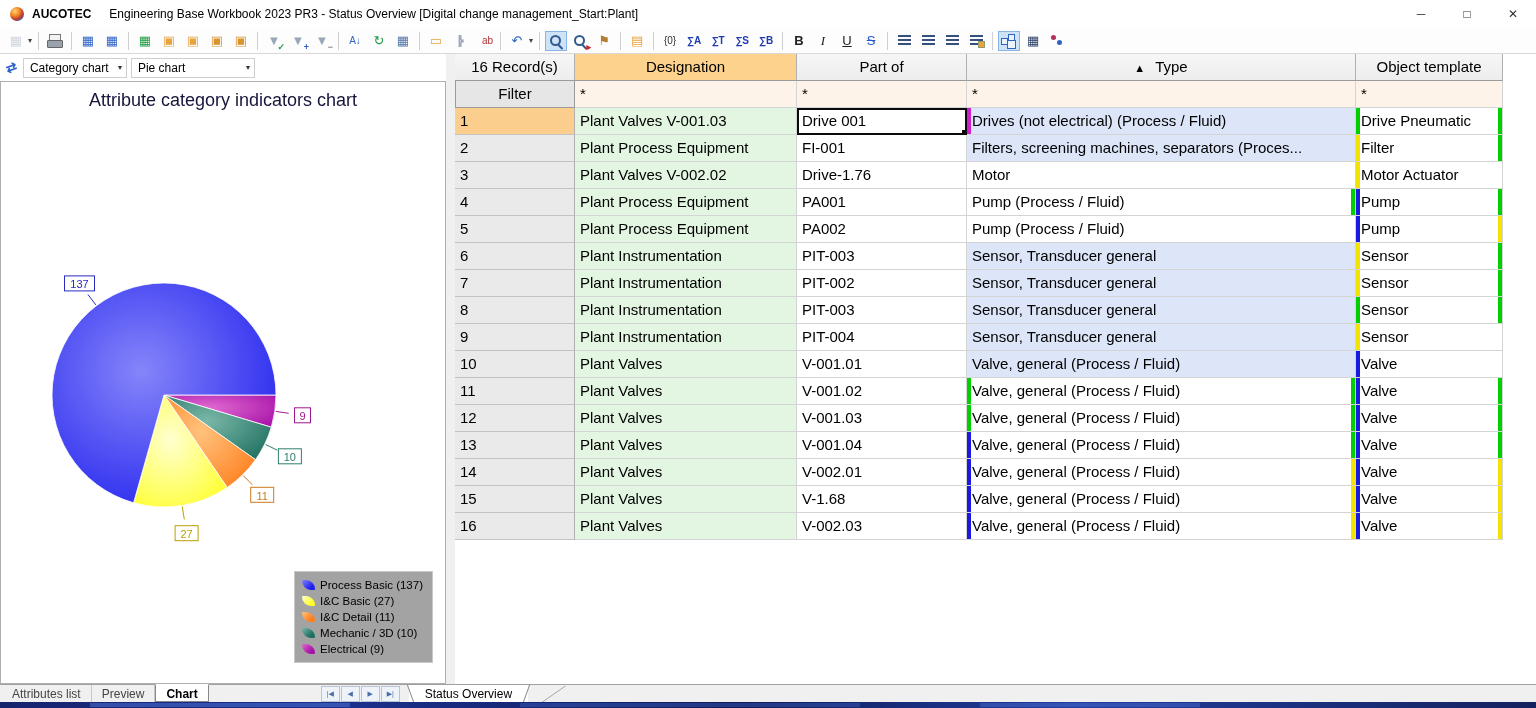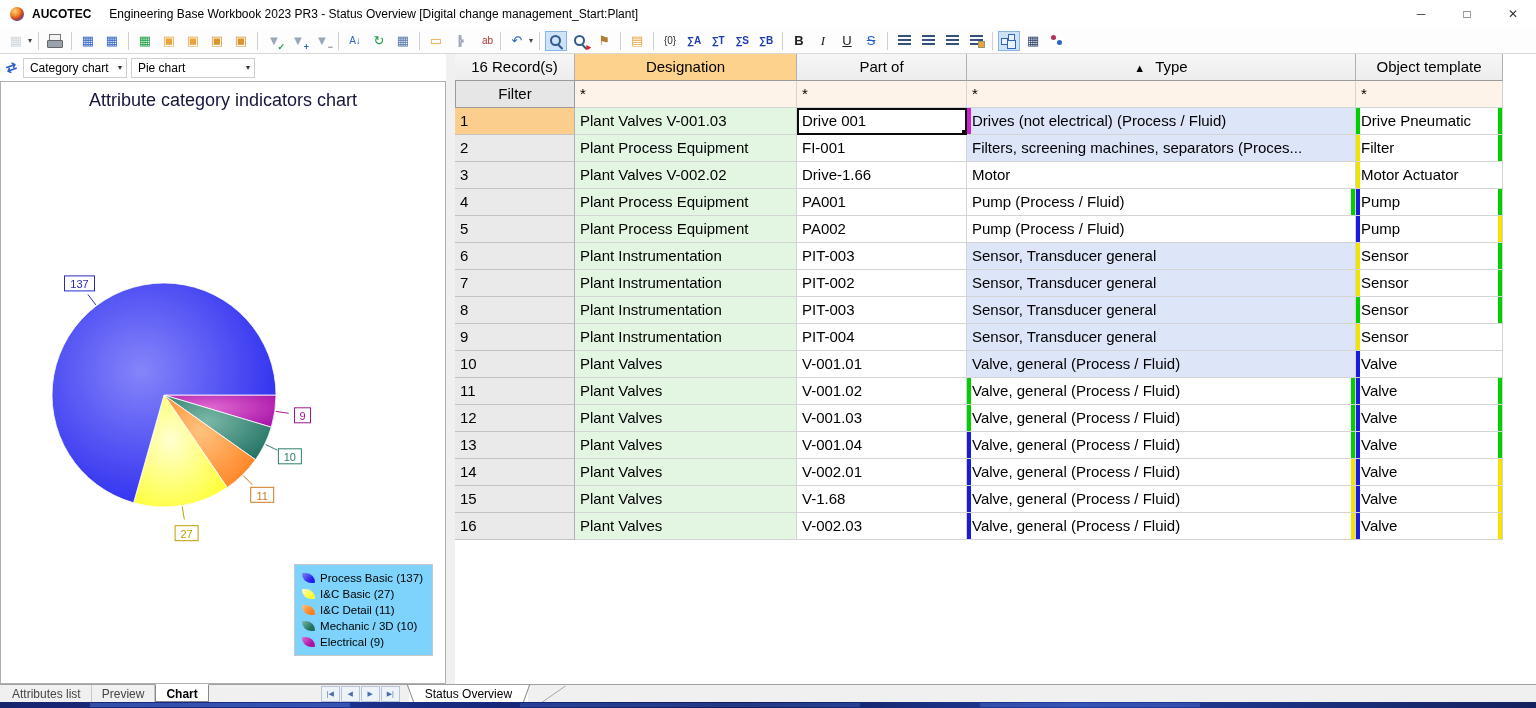--- a/index.html
+++ b/index.html
@@ -52,21 +52,21 @@
 
   
   #chartbar{left:0;top:54px;width:447px;height:27px;background:#fff;display:flex;align-items:center;}
   #syncicon{color:#2a62c9;font-weight:bold;font-size:13px;margin:0 6px 0 6px;transform:rotate(-20deg);}
   .dd{height:20px;border:1px solid #cfcfcf;background:#fff;font-size:12px;display:flex;align-items:center;
     padding:0 4px 0 6px;margin-right:4px;box-sizing:border-box;}
   .dd .ddcaret{margin-left:auto;font-size:8px;color:#333;padding-left:8px;}
   #chartbox{left:0;top:81px;width:446px;height:603px;background:#fff;border:1px solid #b0b0b0;box-sizing:border-box;}
   #charttitle{position:absolute;left:0;top:8px;width:100%;text-align:center;font-size:18px;color:#15153c;}
   #pies{position:absolute;left:0;top:0;}
-  #legend{position:absolute;right:12px;bottom:27px;background:#7dd3fc;border:1px solid #c8c8c8;
+  #legend{position:absolute;right:12px;bottom:20px;background:#a3a3a3;border:1px solid #c8c8c8;
     padding:5px 9px 5px 7px;font-size:11.5px;}
   .litem{display:flex;align-items:center;height:16px;}
   .lswatch{width:13px;height:10px;margin-right:5px;border-radius:1px 9px 1px 9px;}
 
   
   #gapstrip{left:446px;top:54px;width:9px;height:630px;background:#f0f0f0;}
 
   
   #tablewrap{left:455px;top:54px;width:1081px;height:630px;background:#fff;}
   #grid{position:absolute;left:0;top:0;display:grid;grid-template-columns:120px 222px 170px 389px 147px;}
@@ -360,21 +360,21 @@
       <div class="c selcell">Drive 001</div>
       <div class="c bcell">Drives (not electrical) (Process / Fluid)<div class="mk" style="background: rgb(204, 34, 204); left: 0px;"></div></div>
       <div class="c ">Drive Pneumatic<div class="mk" style="background: rgb(0, 207, 0); left: 0px;"></div><div class="mk" style="background: rgb(0, 207, 0); right: 0px;"></div></div>
       <div class="c rowhdr">2</div>
       <div class="c gcell">Plant Process Equipment</div>
       <div class="c ">FI-001</div>
       <div class="c bcell">Filters, screening machines, separators (Proces...</div>
       <div class="c ">Filter<div class="mk" style="background: rgb(242, 228, 0); left: 0px;"></div><div class="mk" style="background: rgb(0, 207, 0); right: 0px;"></div></div>
       <div class="c rowhdr">3</div>
       <div class="c gcell">Plant Valves V-002.02</div>
-      <div class="c ">Drive-1.66</div>
+      <div class="c ">Drive-1.76</div>
       <div class="c ">Motor</div>
       <div class="c ">Motor Actuator<div class="mk" style="background: rgb(242, 228, 0); left: 0px;"></div></div>
       <div class="c rowhdr">4</div>
       <div class="c gcell">Plant Process Equipment</div>
       <div class="c ">PA001</div>
       <div class="c ">Pump (Process / Fluid)<div class="mk" style="background: rgb(0, 207, 0); left: 384px;"></div></div>
       <div class="c ">Pump<div class="mk" style="background: rgb(26, 26, 224); left: 0px;"></div><div class="mk" style="background: rgb(0, 207, 0); right: 0px;"></div></div>
       <div class="c rowhdr">5</div>
       <div class="c gcell">Plant Process Equipment</div>
       <div class="c ">PA002</div>

